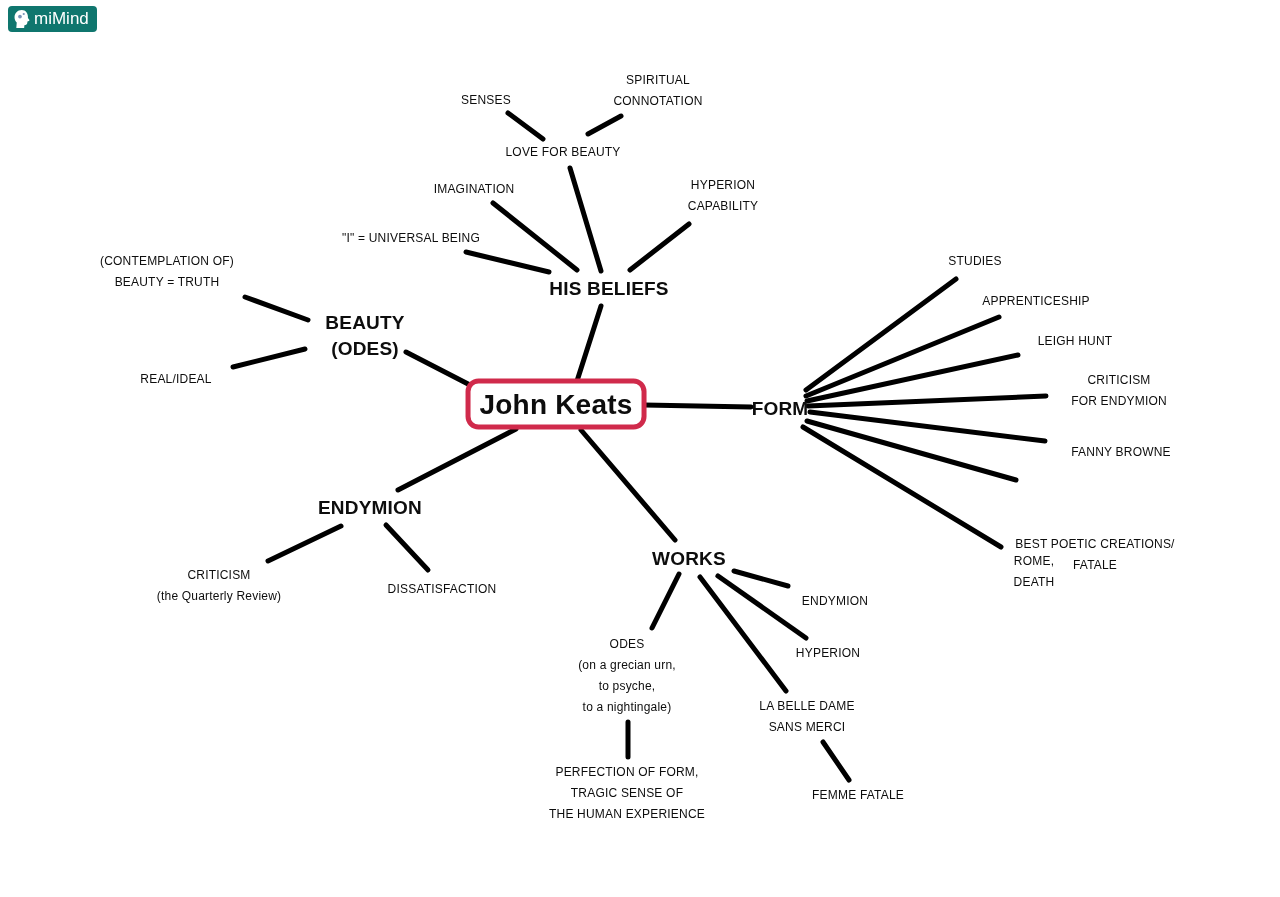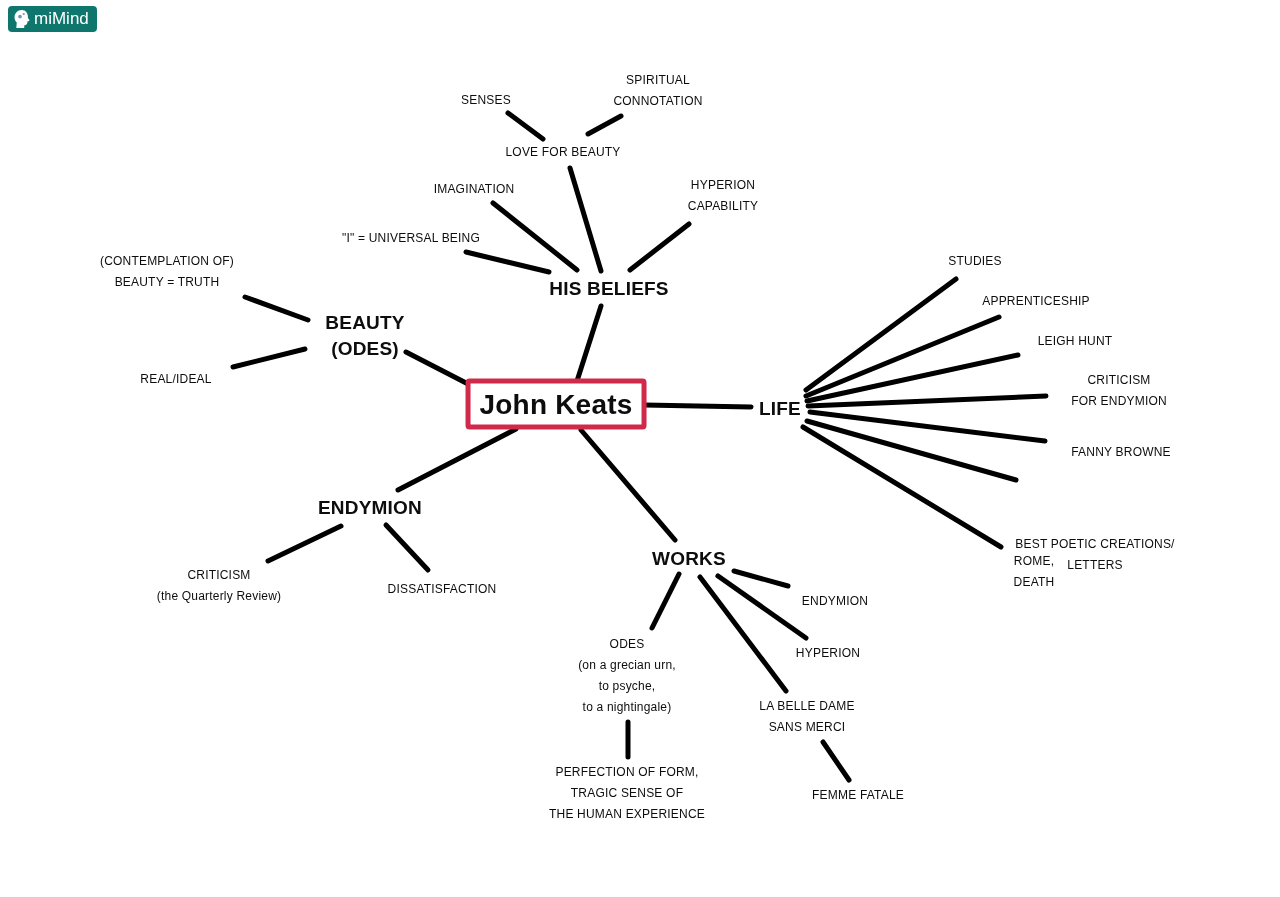--- a/index.html
+++ b/index.html
@@ -29,21 +29,21 @@
     font-size: 19px;
     line-height: 26px;
   }
   .node.center {
     font-weight: bold;
     font-size: 28px;
     line-height: 33px;
     background: #ffffff;
     border-style: solid;
     border-width: 5px;
-    border-radius: 4px;
+    border-radius: 13px;
     padding: 4px 9px;
   }
   #logo {
     position: absolute;
     left: 8px; top: 6px;
     height: 26px;
     display: flex;
     align-items: center;
     gap: 4px;
     padding: 0 8px 0 5px;
@@ -119,41 +119,41 @@
         <div>(ODES)</div>
       </div>
       <div class="node leaf" style="left: 167px; top: 272px;">
         <div>(CONTEMPLATION OF)</div>
         <div>BEAUTY = TRUTH</div>
       </div>
       <div class="node leaf" style="left: 176px; top: 379px;">
         <div>REAL/IDEAL</div>
       </div>
       <div class="node branch" style="left: 780px; top: 409px;">
-        <div>LIFE</div>
+        <div>FORM</div>
       </div>
       <div class="node leaf" style="left: 975px; top: 261px;">
         <div>STUDIES</div>
       </div>
       <div class="node leaf" style="left: 1036px; top: 301px; text-align: center;">
         <div>APPRENTICESHIP</div>
       </div>
       <div class="node leaf" style="left: 1075px; top: 341px;">
         <div>LEIGH HUNT</div>
       </div>
       <div class="node leaf" style="left: 1119px; top: 391px;">
         <div>CRITICISM</div>
         <div>FOR ENDYMION</div>
       </div>
       <div class="node leaf" style="left: 1121px; top: 452px;">
         <div>FANNY BROWNE</div>
       </div>
       <div class="node leaf" style="left: 1095px; top: 507px; margin-top: 48px;">
         <div>BEST POETIC CREATIONS/</div>
-        <div>LETTERS</div>
+        <div>FATALE</div>
       </div>
       <div class="node leaf" style="left: 1034px; top: 572px;">
         <div>ROME,</div>
         <div>DEATH</div>
       </div>
       <div class="node branch" style="left: 370px; top: 508px;">
         <div>ENDYMION</div>
       </div>
       <div class="node leaf" style="left: 219px; top: 586px;">
         <div>CRITICISM</div>

